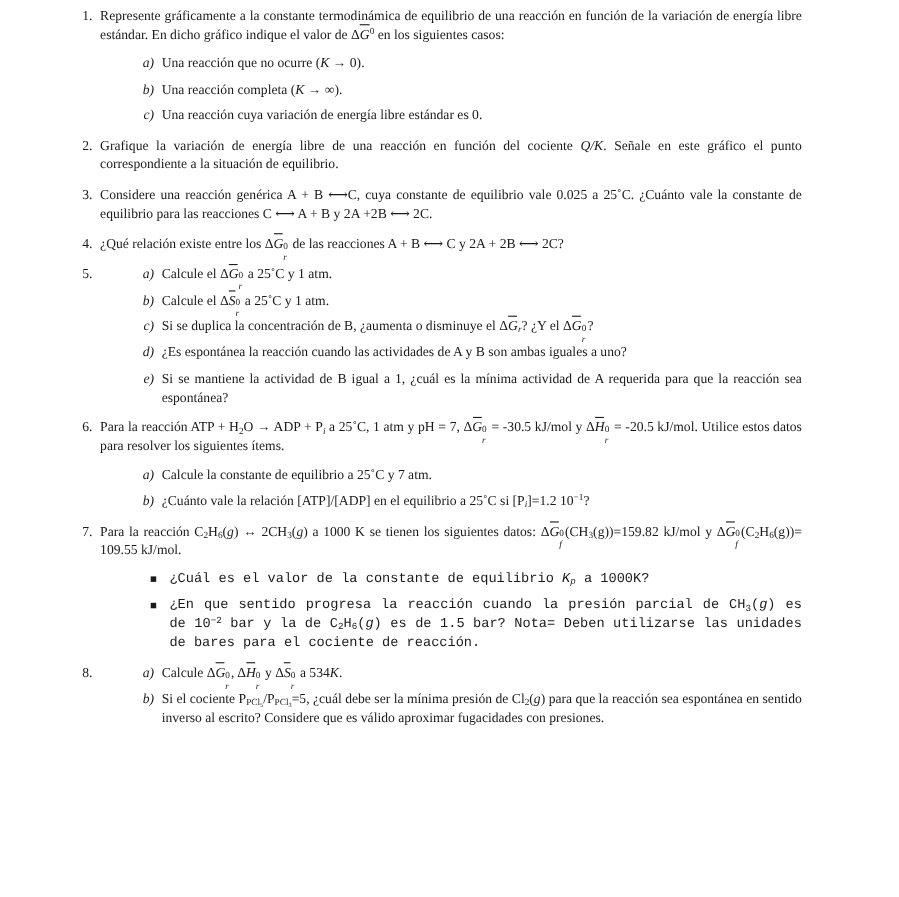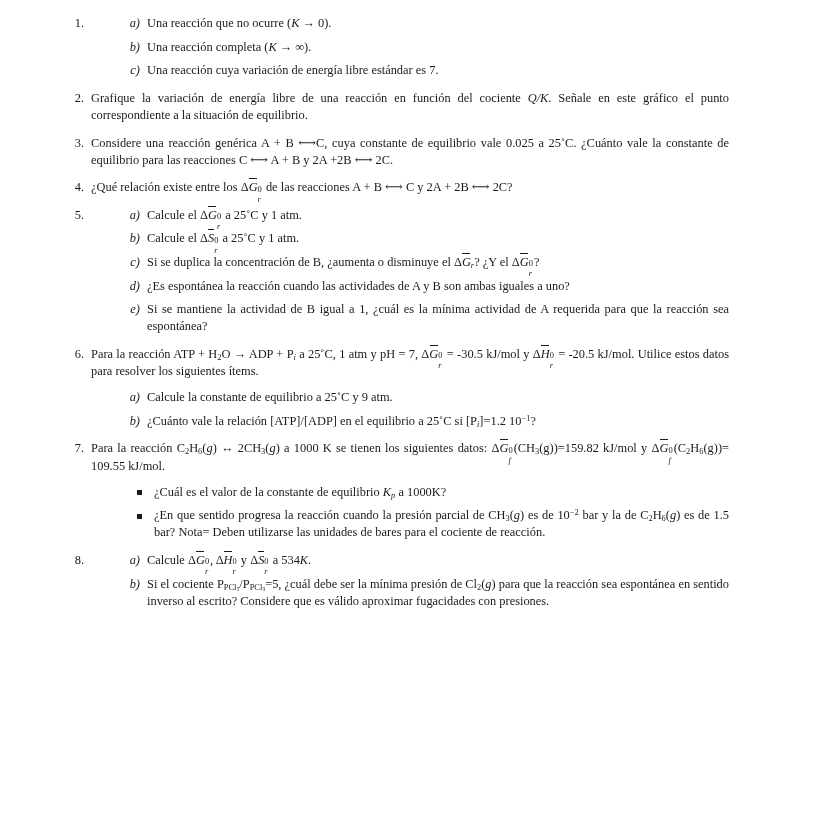--- a/index.html
+++ b/index.html
@@ -55,20 +55,21 @@
     left: 0;
     top: 0;
     width: 20px;
     text-align: right;
     font-style: italic;
   }
   ul.bullets {
     list-style: none;
     margin: 9px 0 2px 0;
     padding: 0 0 0 46px;
+    font-family: Liberation Mono, monospace;
   }
   ul.bullets > li {
     position: relative;
     padding-left: 17px;
     margin-bottom: 6.5px;
   }
   ul.bullets > li .bullet {
     position: absolute;
     left: 0;
     top: 6.5px;
@@ -127,32 +128,33 @@
 </style>
 </head>
 <body>
 
 <div class="page">
 
   <ol class="level1">
 
     <li>
       <span class="marker">1.</span>
+      <span class="txt">Represente gráficamente a la constante termodinámica de equilibrio de una reacción en función de la variación de energía libre estándar. En dicho gráfico indique el valor de <span class="nowrap">Δ<span class="ovl">G</span><sup>0</sup></span> en los siguientes casos:</span>
       <ol class="level2">
         <li>
           <span class="marker">a)</span>
           <span class="txt">Una reacción que no ocurre (<i class="v">K</i> → 0).</span>
         </li>
         <li>
           <span class="marker">b)</span>
           <span class="txt">Una reacción completa (<i class="v">K</i> → ∞).</span>
         </li>
         <li>
           <span class="marker">c)</span>
-          <span class="txt">Una reacción cuya variación de energía libre estándar es 7.</span>
+          <span class="txt">Una reacción cuya variación de energía libre estándar es 0.</span>
         </li>
       </ol>
     </li>
 
     <li>
       <span class="marker">2.</span>
       <span class="txt">Grafique la variación de energía libre de una reacción en función del cociente <i class="v">Q/K</i>. Señale en este gráfico el punto correspondiente a la situación de equilibrio.</span>
     </li>
 
     <li>
@@ -190,21 +192,21 @@
         </li>
       </ol>
     </li>
 
     <li>
       <span class="marker">6.</span>
       <span class="txt">Para la reacción ATP + H<sub>2</sub>O → ADP + P<i class="v"><sub>i</sub></i> a 25˚C, 1 atm y pH = 7, <span class="nowrap">Δ<span class="ovl">G</span><span class="ss"><span class="s1">0</span><span class="s2">r</span></span> = -30.5</span> kJ/mol y <span class="nowrap">Δ<span class="ovl">H</span><span class="ss"><span class="s1">0</span><span class="s2">r</span></span> =</span> -20.5 kJ/mol. Utilice estos datos para resolver los siguientes ítems.</span>
       <ol class="level2">
         <li>
           <span class="marker">a)</span>
-          <span class="txt">Calcule la constante de equilibrio a 25˚C y 9 atm.</span>
+          <span class="txt">Calcule la constante de equilibrio a 25˚C y 7 atm.</span>
         </li>
         <li>
           <span class="marker">b)</span>
           <span class="txt">¿Cuánto vale la relación [ATP]/[ADP] en el equilibrio a 25˚C si [P<i class="v"><sub>i</sub></i>]=1.2 10<sup>−1</sup>?</span>
         </li>
       </ol>
     </li>
 
     <li>
       <span class="marker">7.</span>

